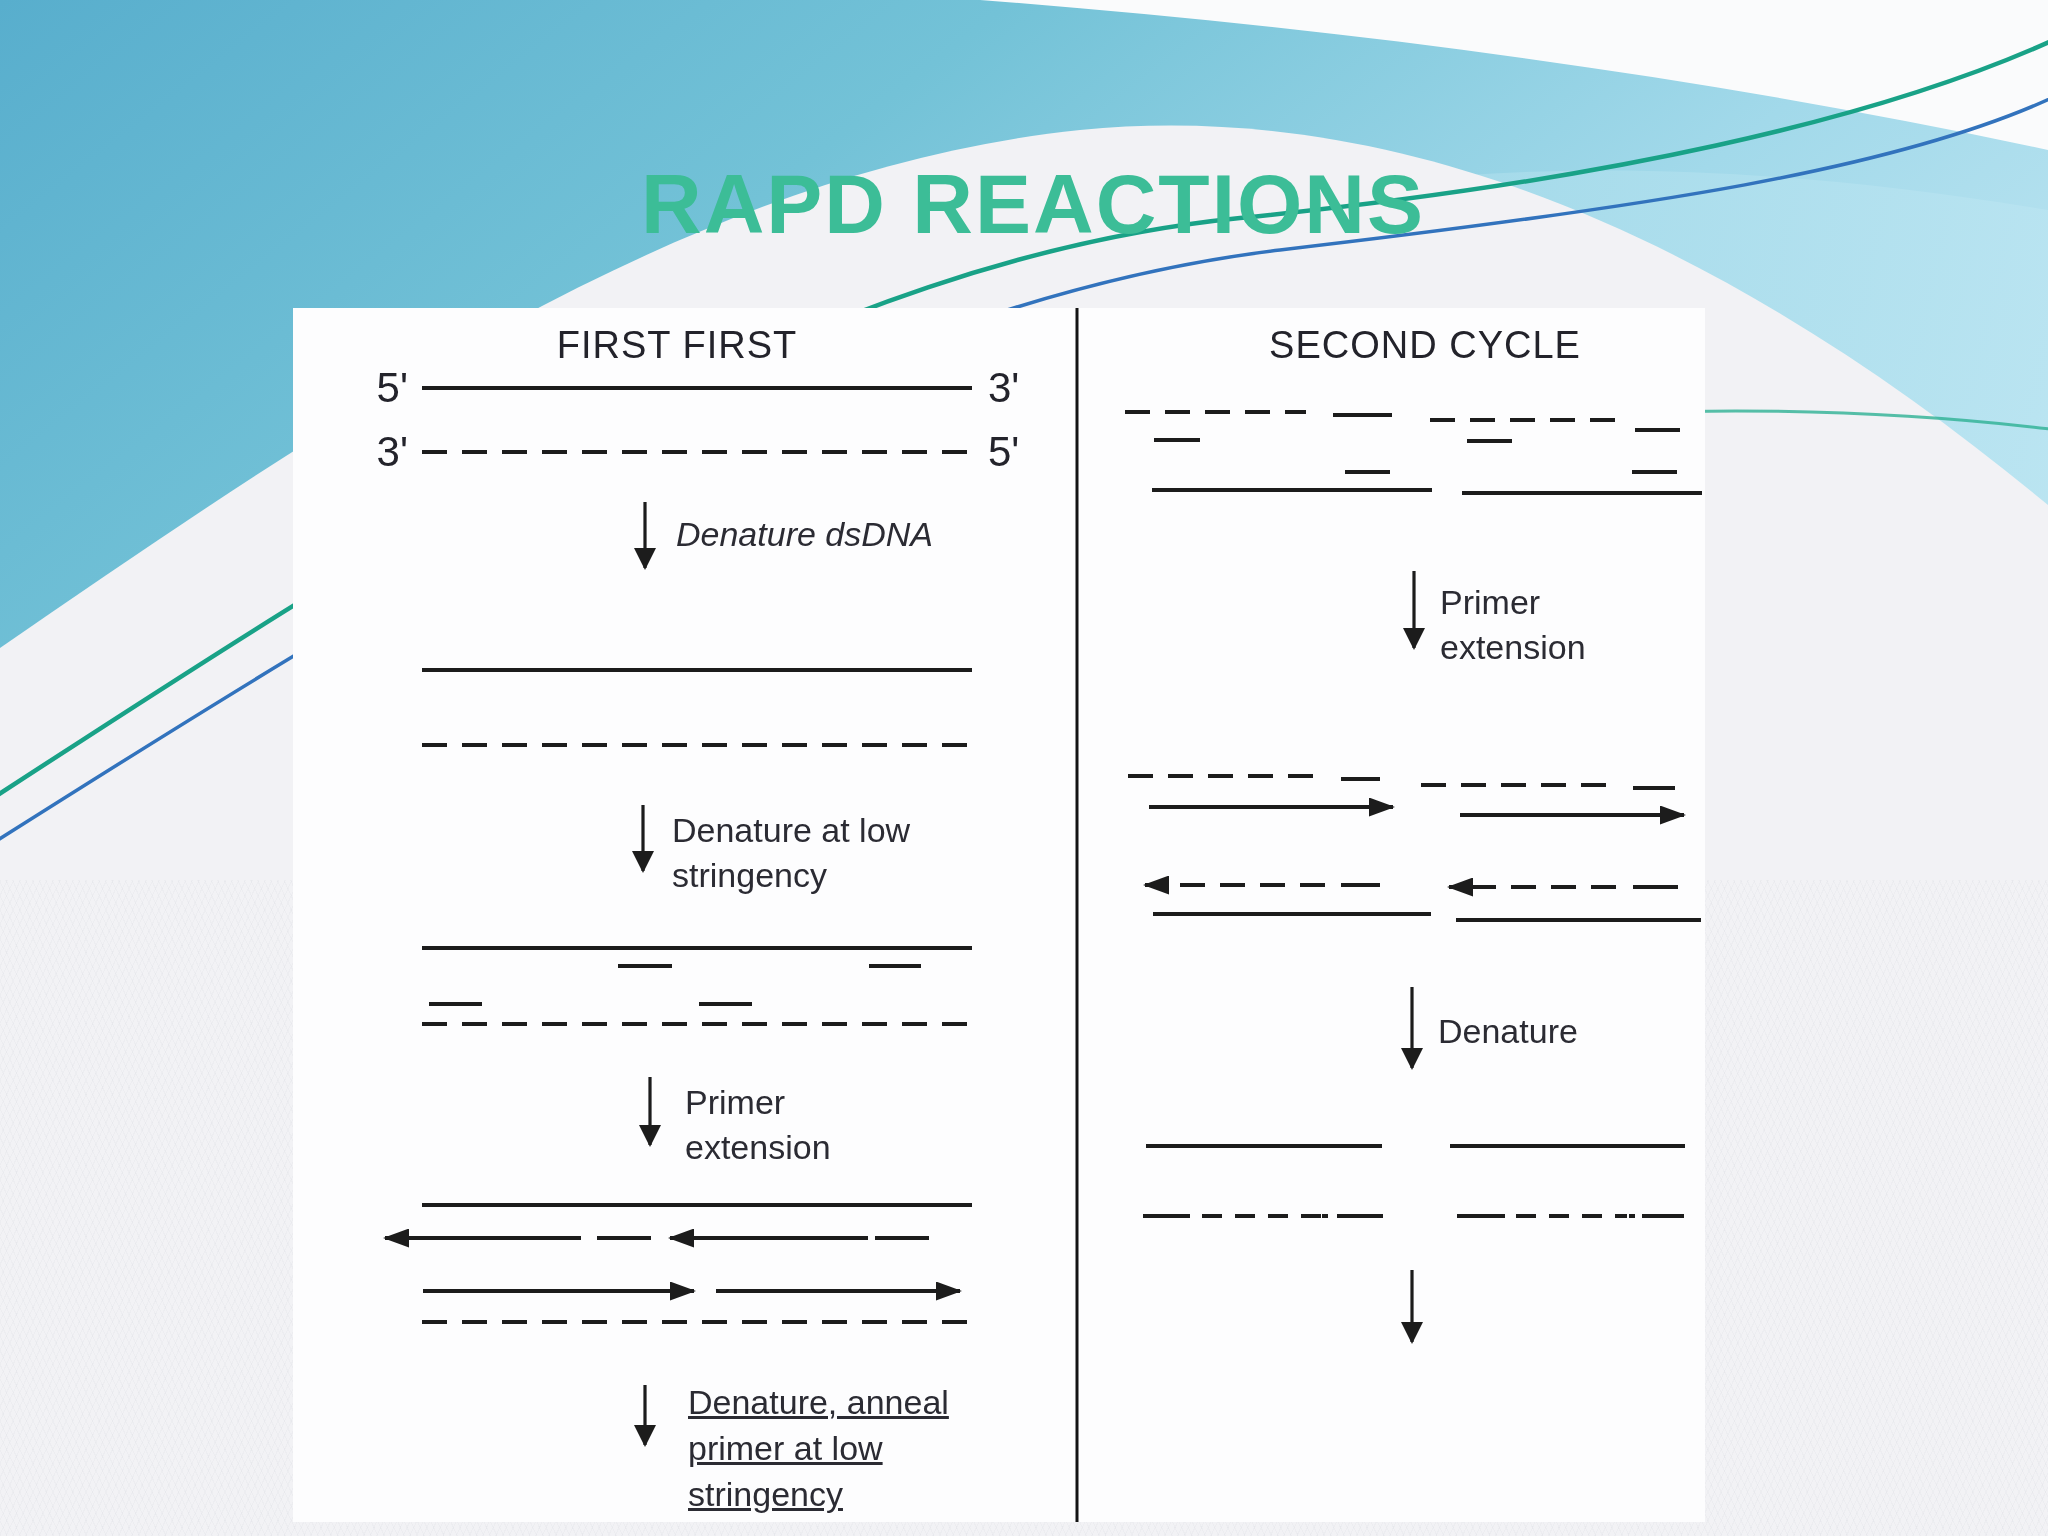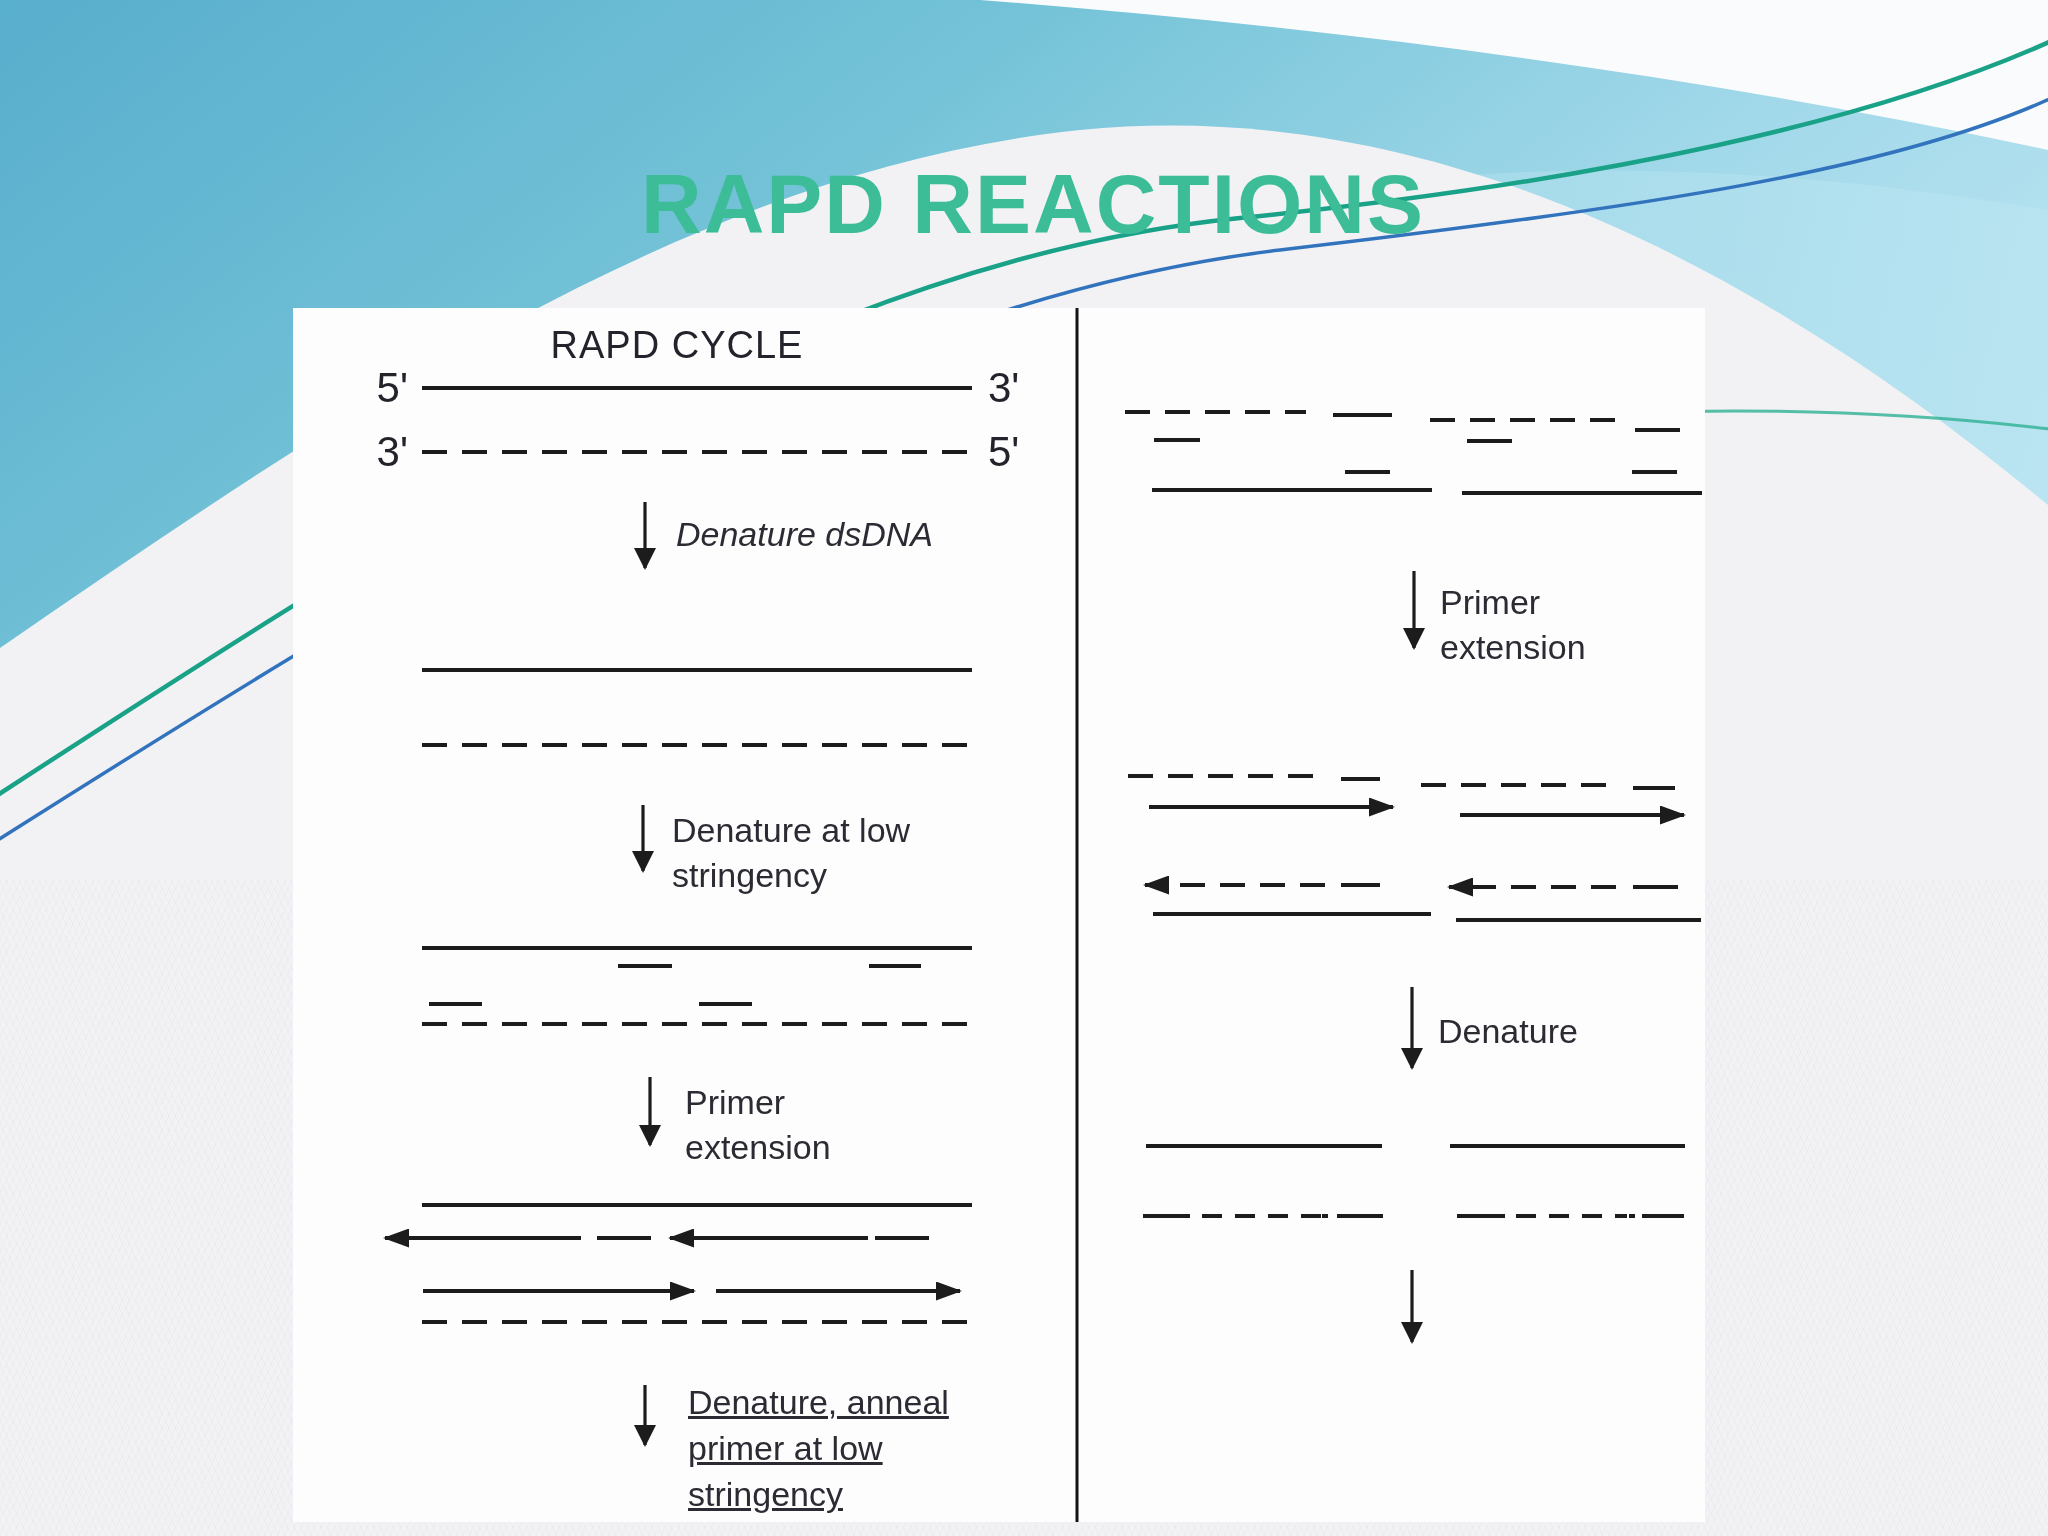--- a/index.html
+++ b/index.html
@@ -152,21 +152,22 @@
         <line class="s" x1="1029" y1="908" x2="1035" y2="908"></line>
         <line class="s" x1="1044" y1="908" x2="1090" y2="908"></line>
         <line class="s" x1="1164" y1="908" x2="1212" y2="908"></line>
         <line class="d2" x1="1223" y1="908" x2="1334" y2="908"></line>
         <line class="s" x1="1336" y1="908" x2="1342" y2="908"></line>
         <line class="s" x1="1349" y1="908" x2="1391" y2="908"></line>
       </g>
       <line class="v" x1="1119" y1="962" x2="1119" y2="1034" marker-end="url(#vah)"></line>
     </svg>
 
-    <div class="col-header" style="left:244px;top:16px;width:280px;">RAPD CYCLE</div>
+    <div class="col-header" style="left:244px;top:16px;width:280px;">FIRST FIRST</div>
+    <div class="col-header" style="left:972px;top:16px;width:320px;">SECOND CYCLE</div>
 
     <div class="prime" style="left:40px;top:53px;text-align:right;">5'</div>
     <div class="prime" style="left:695px;top:53px;">3'</div>
     <div class="prime" style="left:40px;top:117px;text-align:right;">3'</div>
     <div class="prime" style="left:695px;top:117px;">5'</div>
 
     <div class="lbl" style="left:383px;top:204px;font-style:italic;">
       <span>Denature dsDNA</span>
     </div>
     <div class="lbl" style="left:379px;top:500px;">

